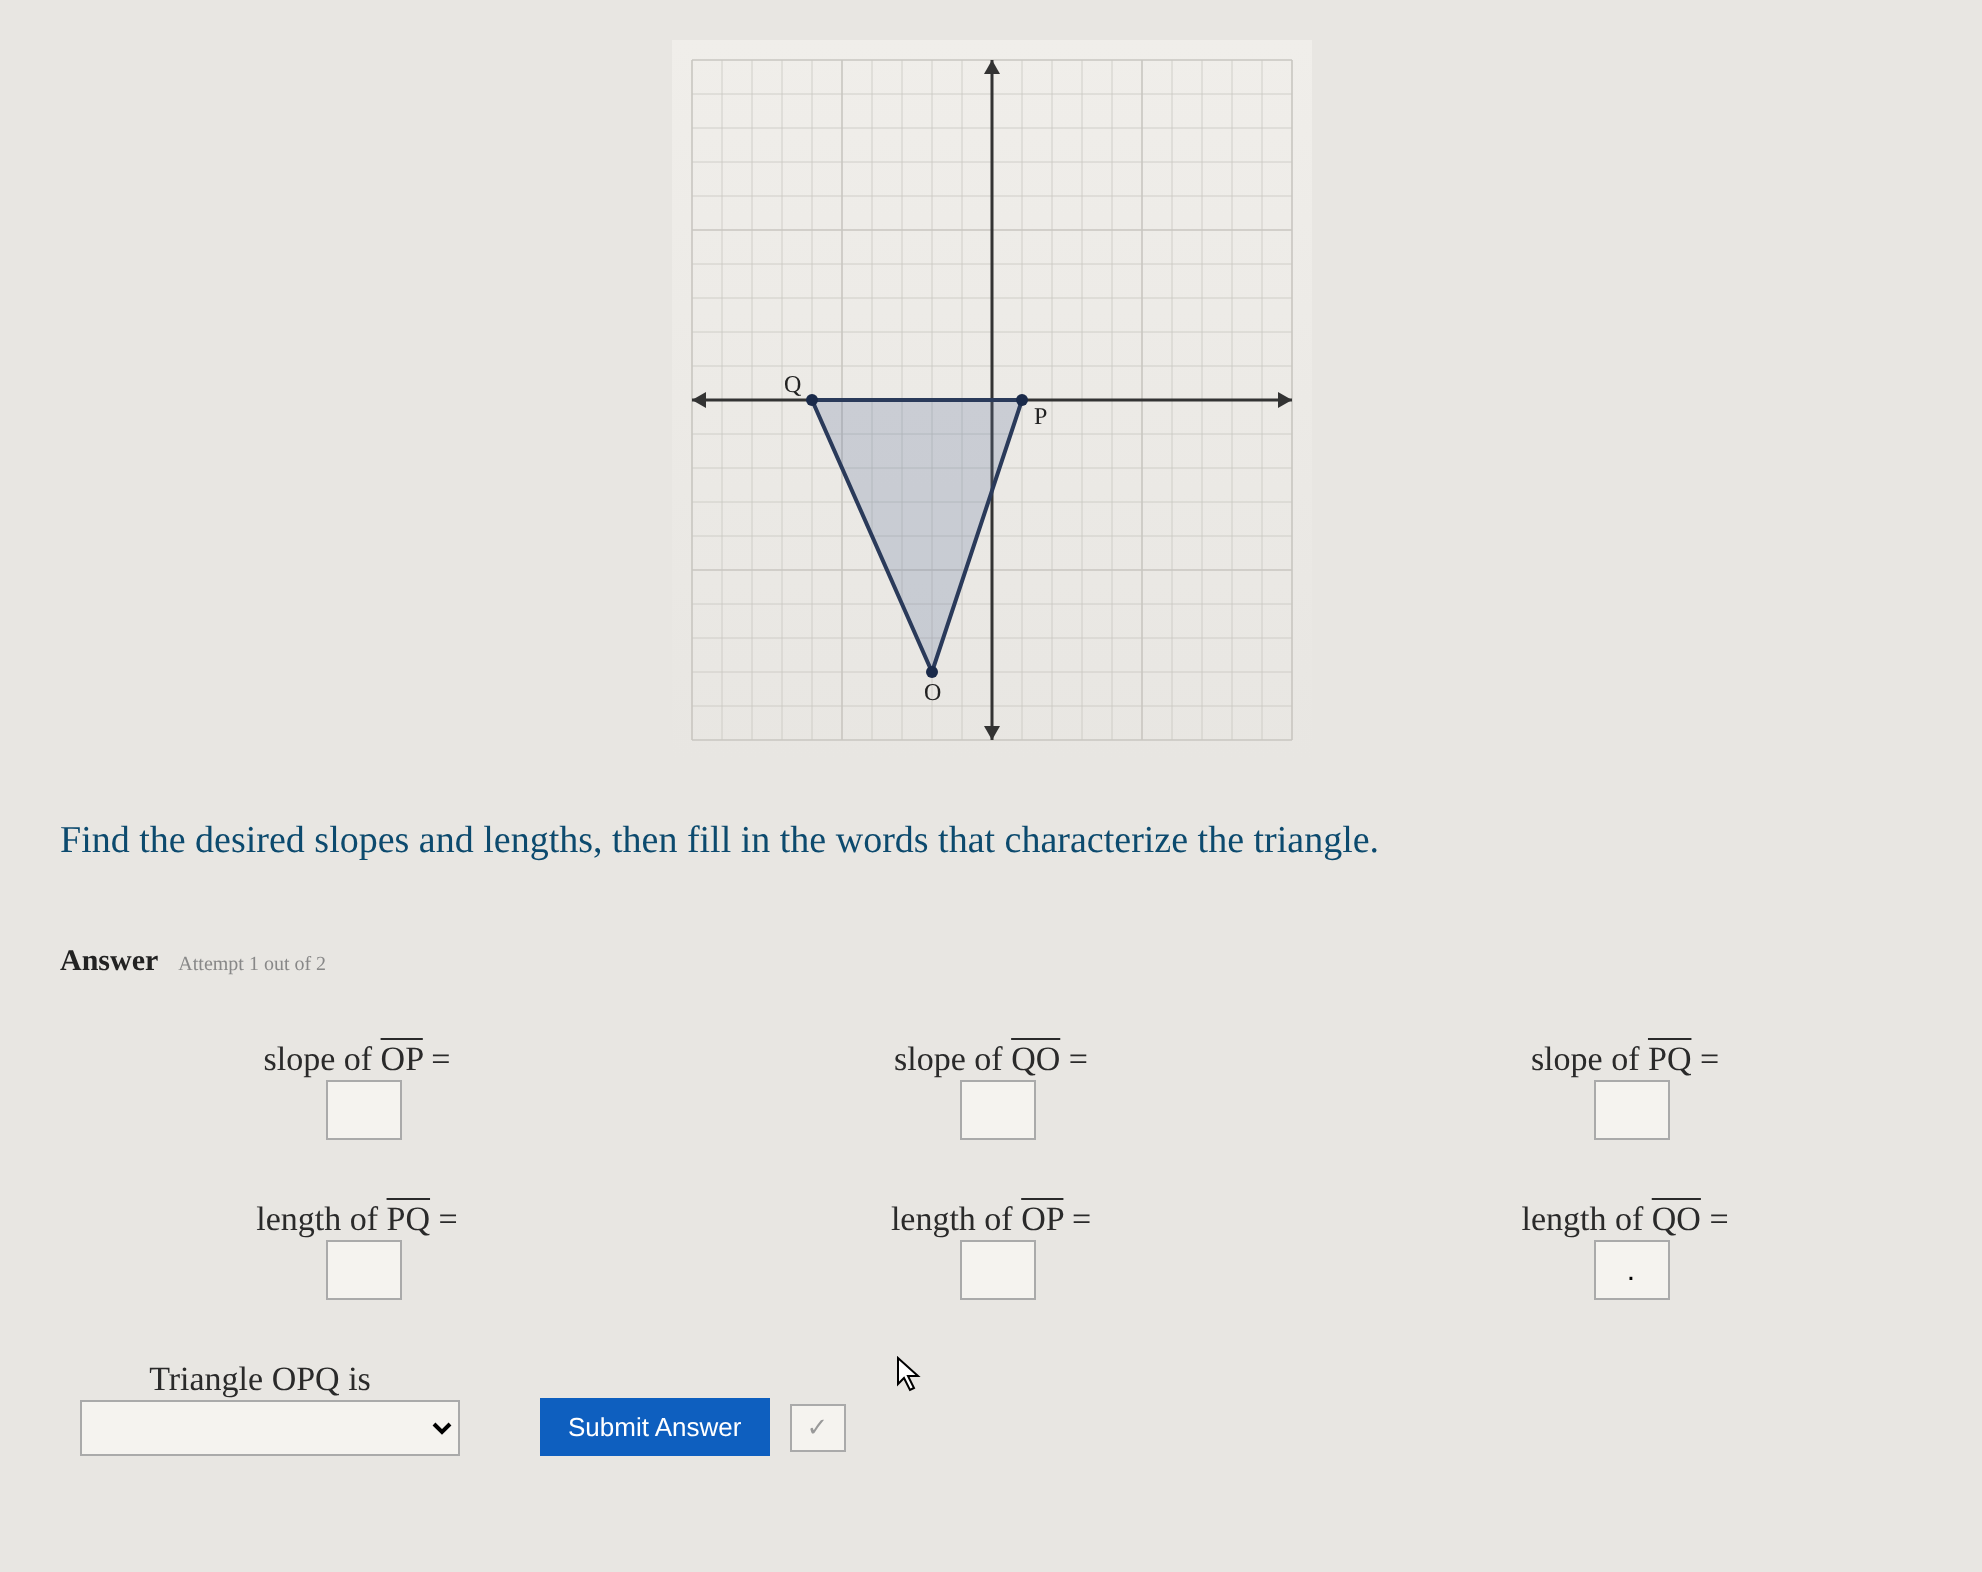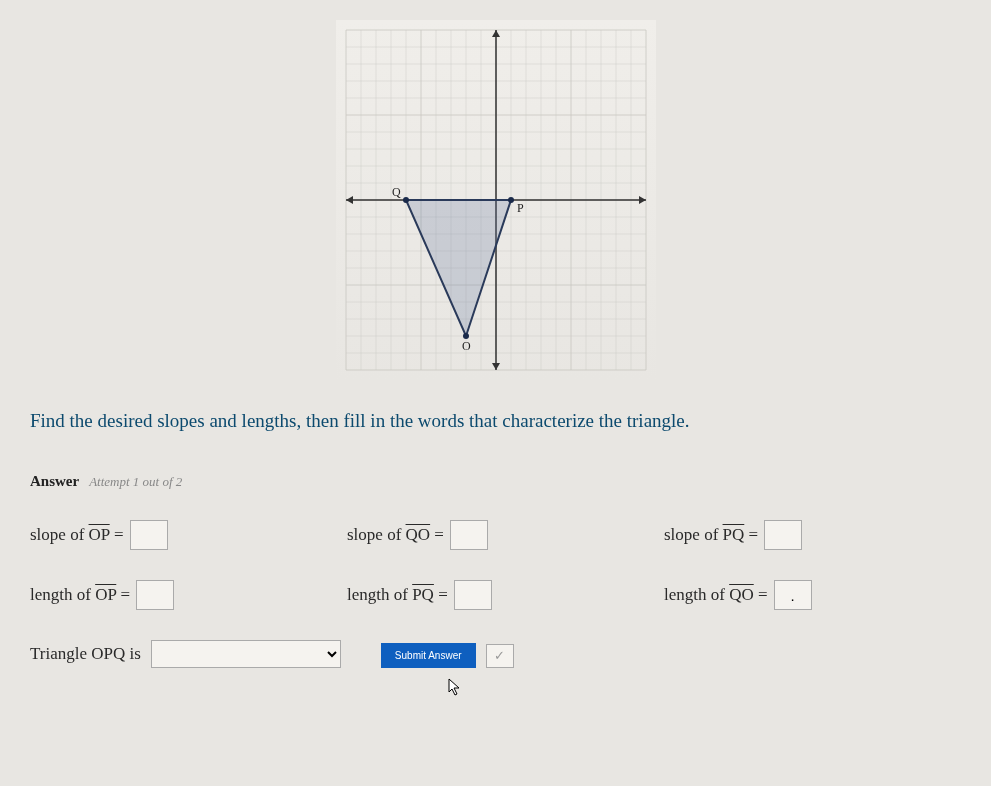--- a/index.html
+++ b/index.html
@@ -27,36 +27,36 @@
     }
     .answer-header {
       margin-bottom: 30px;
     }
     .answer-label {
       font-weight: bold;
       font-size: 15px;
       color: #222;
     }
     .attempt {
-      font-size: 13px;
+      font-size: 10px;
       color: #888;
       margin-left: 6px;
-      font-style: italic;
     }
     .fields-grid {
       display: grid;
       grid-template-columns: 1fr 1fr 1fr;
       row-gap: 30px;
       column-gap: 20px;
       margin-bottom: 30px;
     }
     .field-group {
       display: flex;
       align-items: center;
       font-size: 17px;
+      flex-direction: column;
     }
     .field-label { white-space: nowrap; }
     .overline { text-decoration: overline; }
     .input-box {
       width: 38px;
       height: 30px;
       border: 1px solid #aaa;
       background: #f5f3ef;
       margin-left: 6px;
       font-size: 15px;
@@ -73,21 +73,21 @@
       border: 1px solid #aaa;
       background: #f5f3ef;
       font-size: 14px;
       padding: 2px 5px;
     }
     .submit-btn {
       background: #0e5fbf;
       color: #fff;
       border: none;
       padding: 7px 14px;
-      font-size: 10px;
+      font-size: 13px;
       cursor: pointer;
       font-family: Arial, sans-serif;
     }
     .check-box-preview {
       width: 28px;
       height: 24px;
       border: 1px solid #aaa;
       background: #f5f3ef;
       display: inline-flex;
       align-items: center;
@@ -198,27 +198,27 @@
   </div>
   <div class="field-group">
     <span class="field-label">
       <span>slope of </span><span class="overline">PQ</span><span> =</span>
     </span>
     <input class="input-box" style="">
   </div>
 
   <div class="field-group">
     <span class="field-label">
+      <span>length of </span><span class="overline">PQ</span><span> =</span>
+    </span>
+    <input class="input-box" style="">
+  </div>
+  <div class="field-group">
+    <span class="field-label">
       <span>length of </span><span class="overline">OP</span><span> =</span>
-    </span>
-    <input class="input-box" style="">
-  </div>
-  <div class="field-group">
-    <span class="field-label">
-      <span>length of </span><span class="overline">PQ</span><span> =</span>
     </span>
     <input class="input-box" style="">
   </div>
   <div class="field-group">
     <span class="field-label">
       <span>length of </span><span class="overline">QO</span><span> =</span>
     </span>
     <input class="input-box" value="." style="">
   </div>
 </div>

